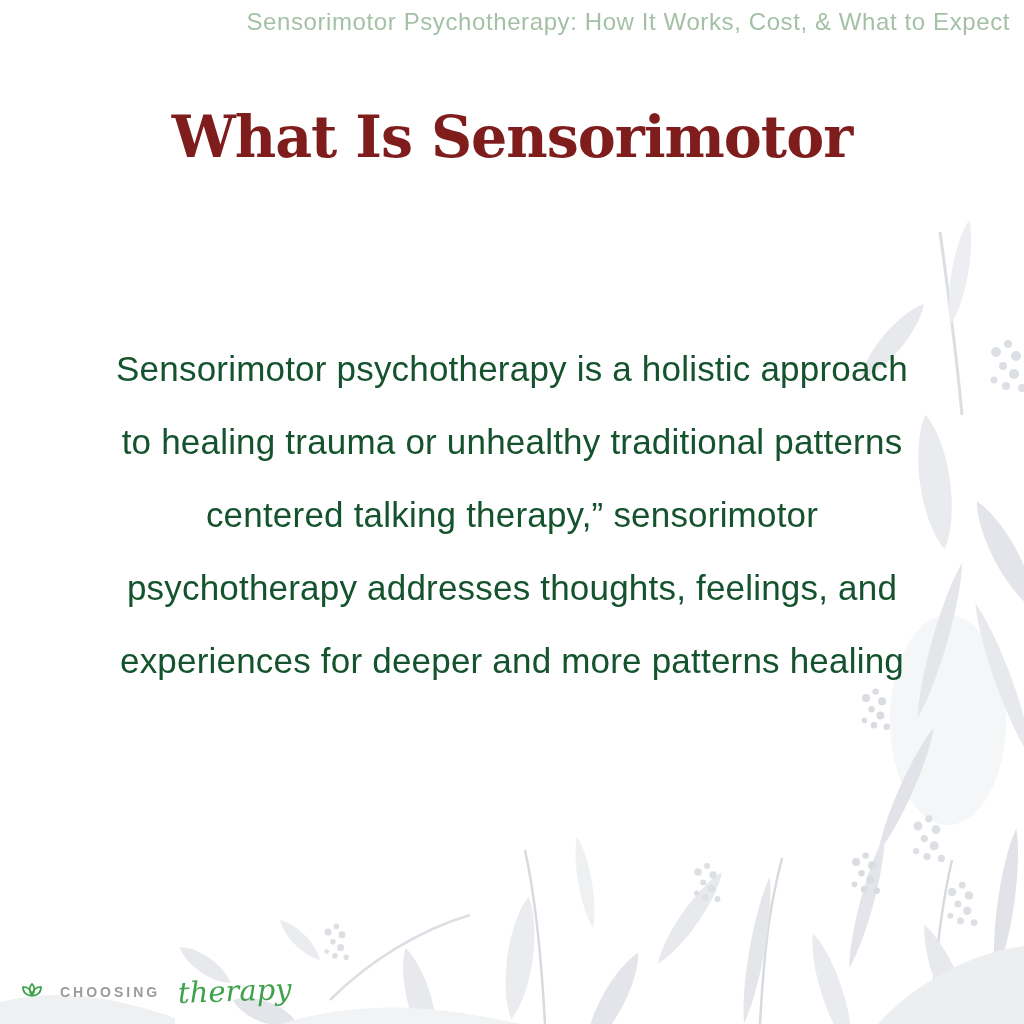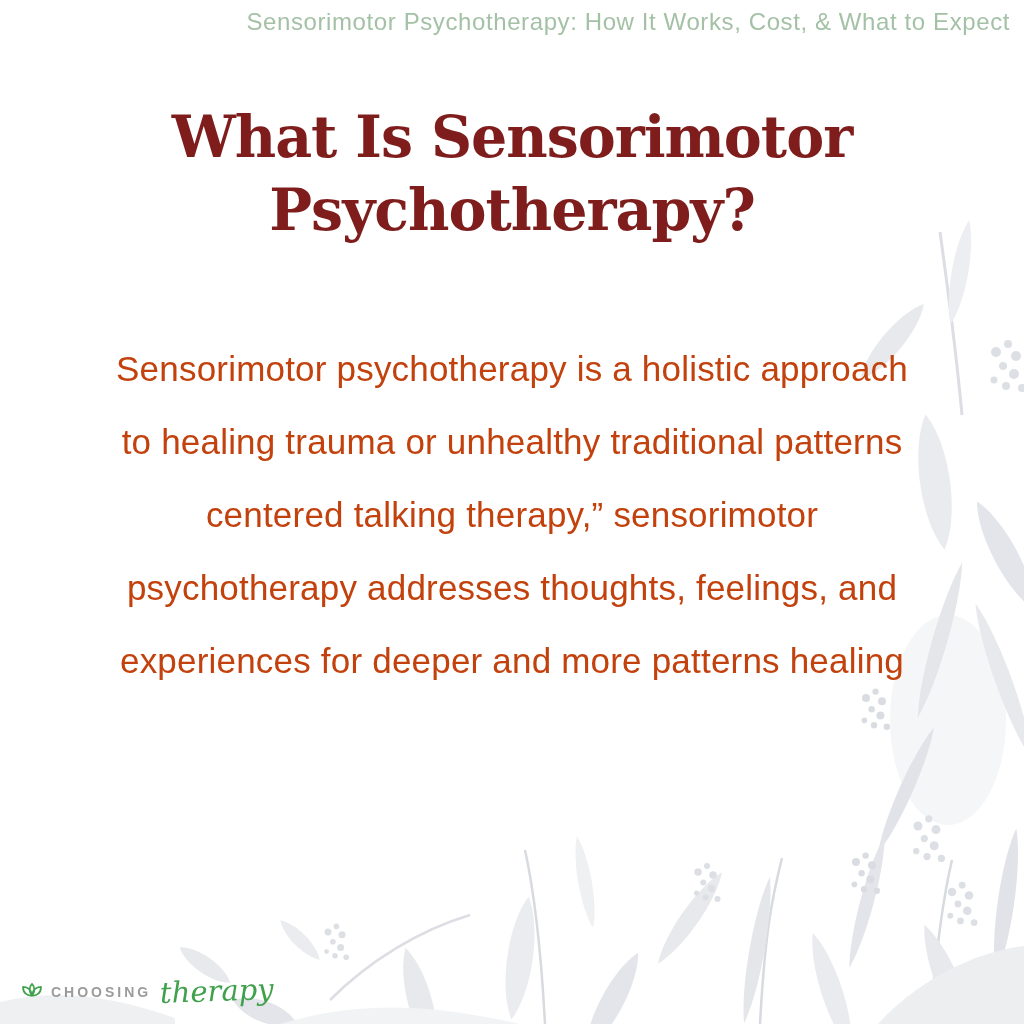--- a/index.html
+++ b/index.html
@@ -43,38 +43,38 @@
     color: #7f1d1d;
   }
   .title span { display: block; }
   .body-text {
     position: absolute;
     top: 332px;
     left: 0;
     width: 100%;
     z-index: 2;
     text-align: center;
-    color: #c2410c;
+    color: #14532d;
     font-size: 35px;
     font-weight: 400;
     letter-spacing: 0.2px;
   }
   .body-text .line {
     height: 73px;
     line-height: 73px;
     white-space: nowrap;
   }
   .logo {
     position: absolute;
     left: 20px;
     bottom: 18px;
     z-index: 2;
     display: flex;
     align-items: center;
-    gap: 7px;
+    gap: 16px;
     text-align: center;
   }
   .logo .brand-choosing {
     font-size: 14px;
     font-weight: 600;
     letter-spacing: 3px;
     color: #9b9b9b;
   }
   .logo .brand-therapy {
     font-family: "DejaVu Serif", serif;
@@ -146,21 +146,20 @@
 
     <path d="M0,1002 C55,988 112,996 175,1018 L175,1024 L0,1024 Z" fill="#eff0f2"></path>
     <path d="M280,1024 C360,1000 430,1004 520,1024 Z" fill="#f2f3f4"></path>
     <path d="M878,1024 C918,980 975,952 1024,946 L1024,1024 Z" fill="#eceef0"></path>
   </svg>
 
   <div class="top-header">Sensorimotor Psychotherapy: How It Works, Cost, &amp; What to Expect</div>
 
   <h1 class="title">
     <span>What Is Sensorimotor</span>
-    <span>Psychotherapy?</span>
   </h1>
 
   <div class="body-text">
     <div class="line">Sensorimotor psychotherapy is a holistic approach</div>
     <div class="line">to healing trauma or unhealthy traditional patterns</div>
     <div class="line">centered talking therapy,” sensorimotor</div>
     <div class="line">psychotherapy addresses thoughts, feelings, and</div>
     <div class="line">experiences for deeper and more patterns healing</div>
   </div>
 

